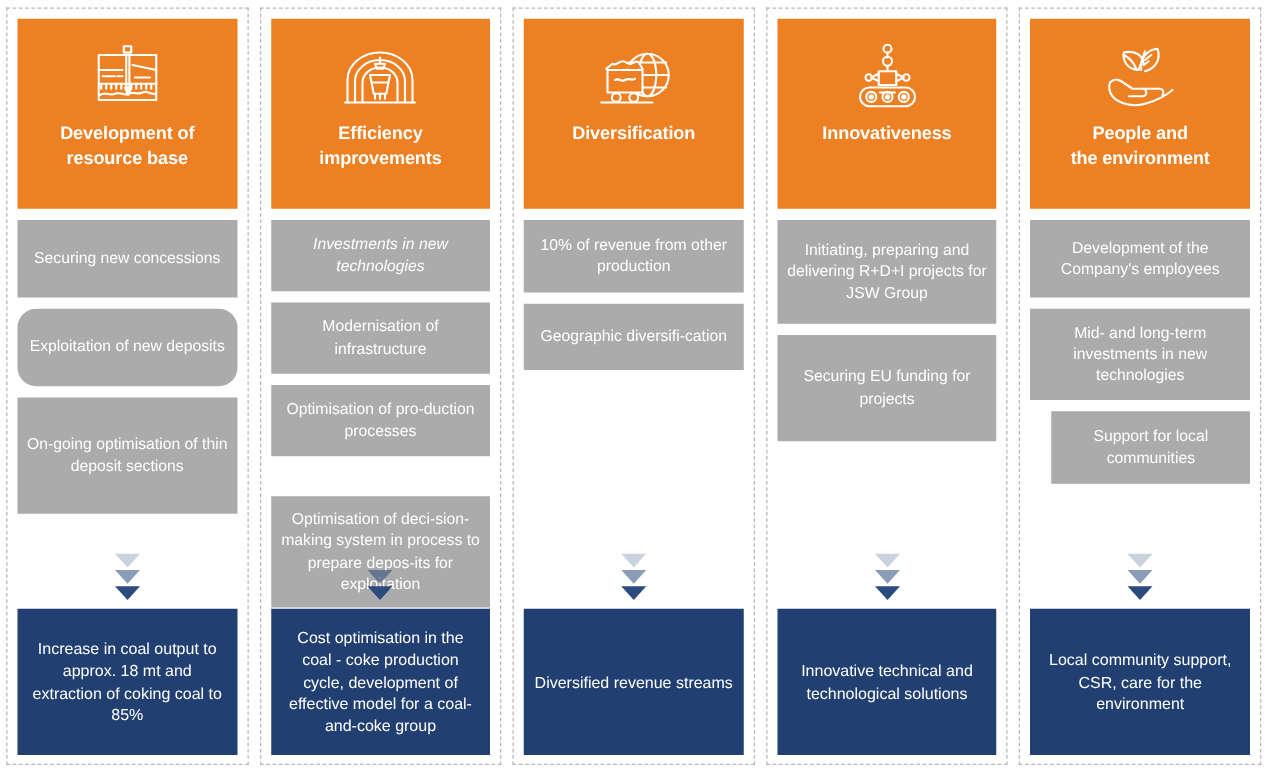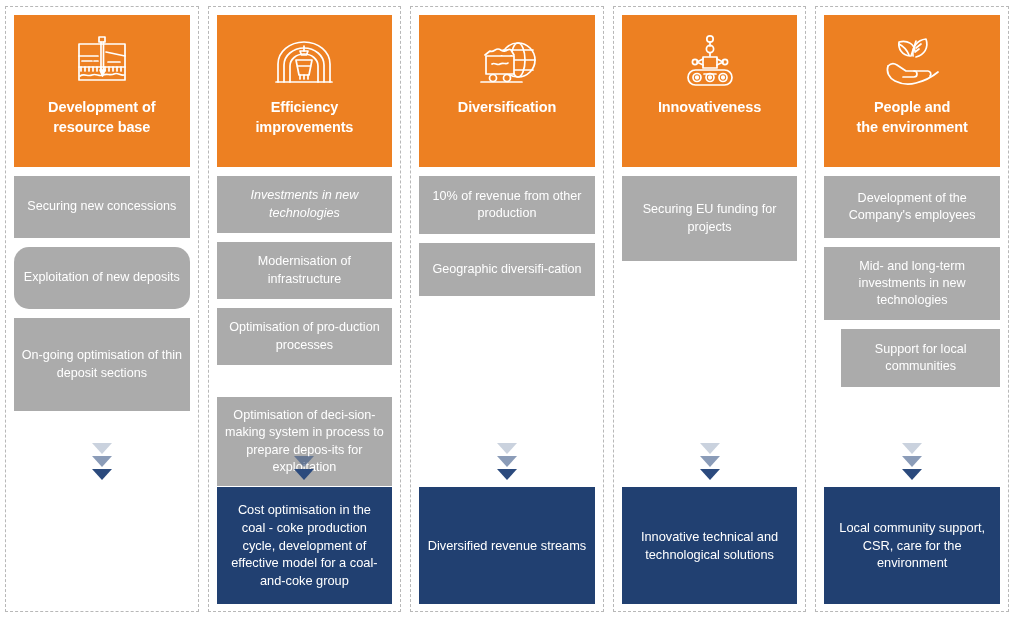--- a/index.html
+++ b/index.html
@@ -141,20 +141,21 @@
         <div class="item" style="height: 62px; flex: 0 0 62px;">Securing new concessions</div>
         <div class="item" style="height: 62px; flex: 0 0 62px; border-radius: 15px;">Exploitation of new deposits</div>
         <div class="item" style="height: 93px; flex: 0 0 93px;">On-going optimisation of thin deposit sections</div>
       </div>
       <div class="spacer"></div>
       <div class="arrows">
         <div class="arrow a1"></div>
         <div class="arrow a2"></div>
         <div class="arrow a3"></div>
       </div>
+      <div class="outcome">Increase in coal output to approx. 18 mt and extraction of coking coal to 85%</div>
     </div>
     <div class="column">
       <div class="header-card">
         <div class="header-icon">
     <svg width="60" height="56" viewBox="0 0 60 56" fill="none" stroke="#fff" stroke-width="1.7" stroke-linecap="round" stroke-linejoin="round">
       <path d="M4 48V30a26 22 0 0 1 52 0v18"></path>
       <path d="M10 48V31a20 17 0 0 1 40 0v17"></path>
       <path d="M16 48V32a14 12 0 0 1 28 0v16"></path>
       <line x1="2" y1="48" x2="58" y2="48"></line>
       <path d="M30 12v5"></path>
@@ -228,20 +229,21 @@
       <circle cx="43" cy="43.5" r="4"></circle>
       <circle cx="17" cy="43.5" r="1.3" fill="#fff"></circle>
       <circle cx="30" cy="43.5" r="1.3" fill="#fff"></circle>
       <circle cx="43" cy="43.5" r="1.3" fill="#fff"></circle>
       <line x1="24" y1="40" x2="36" y2="40"></line>
     </svg>
         </div>
         <div class="header-title"><span>Innovativeness</span></div>
       </div>
       <div class="items">
+        <div class="item" style="height: 83px; flex: 0 0 83px;">Initiating, preparing and delivering R+D+I projects for JSW Group</div>
         <div class="item" style="height: 85px; flex: 0 0 85px;">Securing EU funding for projects</div>
       </div>
       <div class="spacer"></div>
       <div class="arrows">
         <div class="arrow a1"></div>
         <div class="arrow a2"></div>
         <div class="arrow a3"></div>
       </div>
       <div class="outcome">Innovative technical and technological solutions</div>
     </div>

